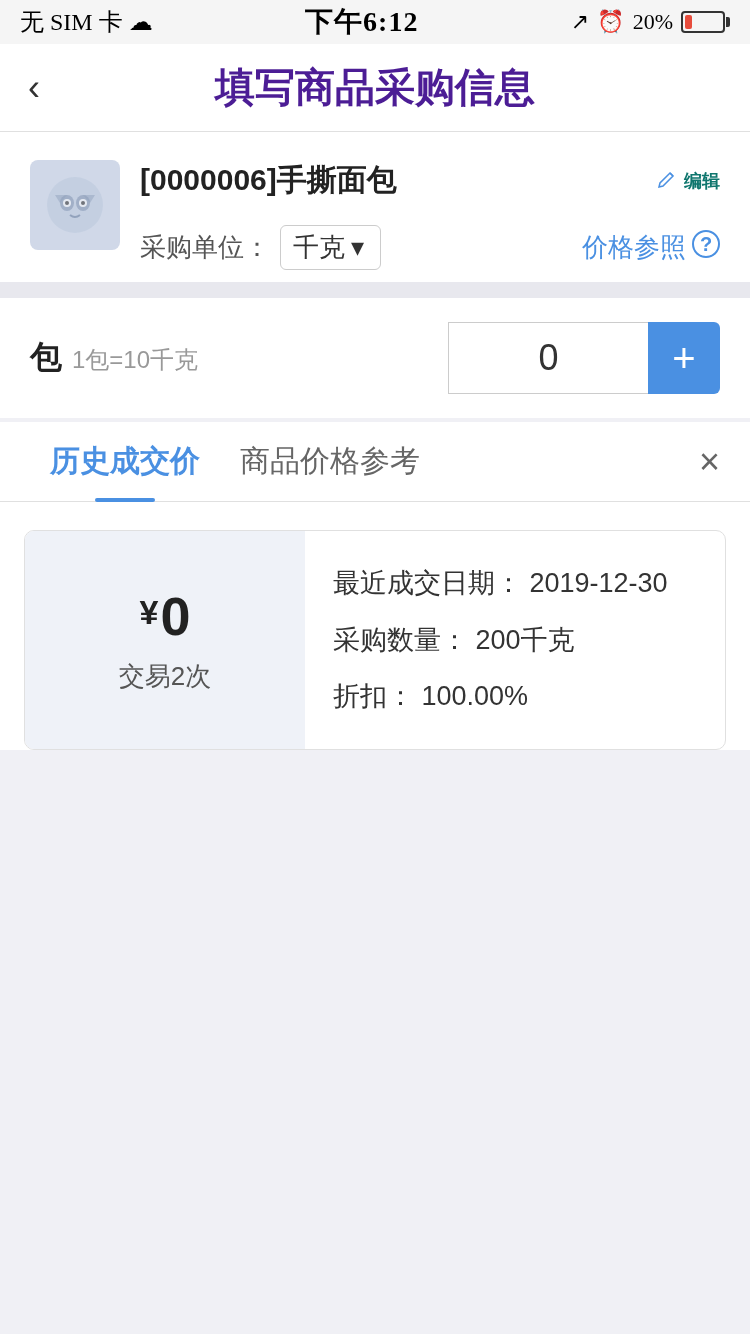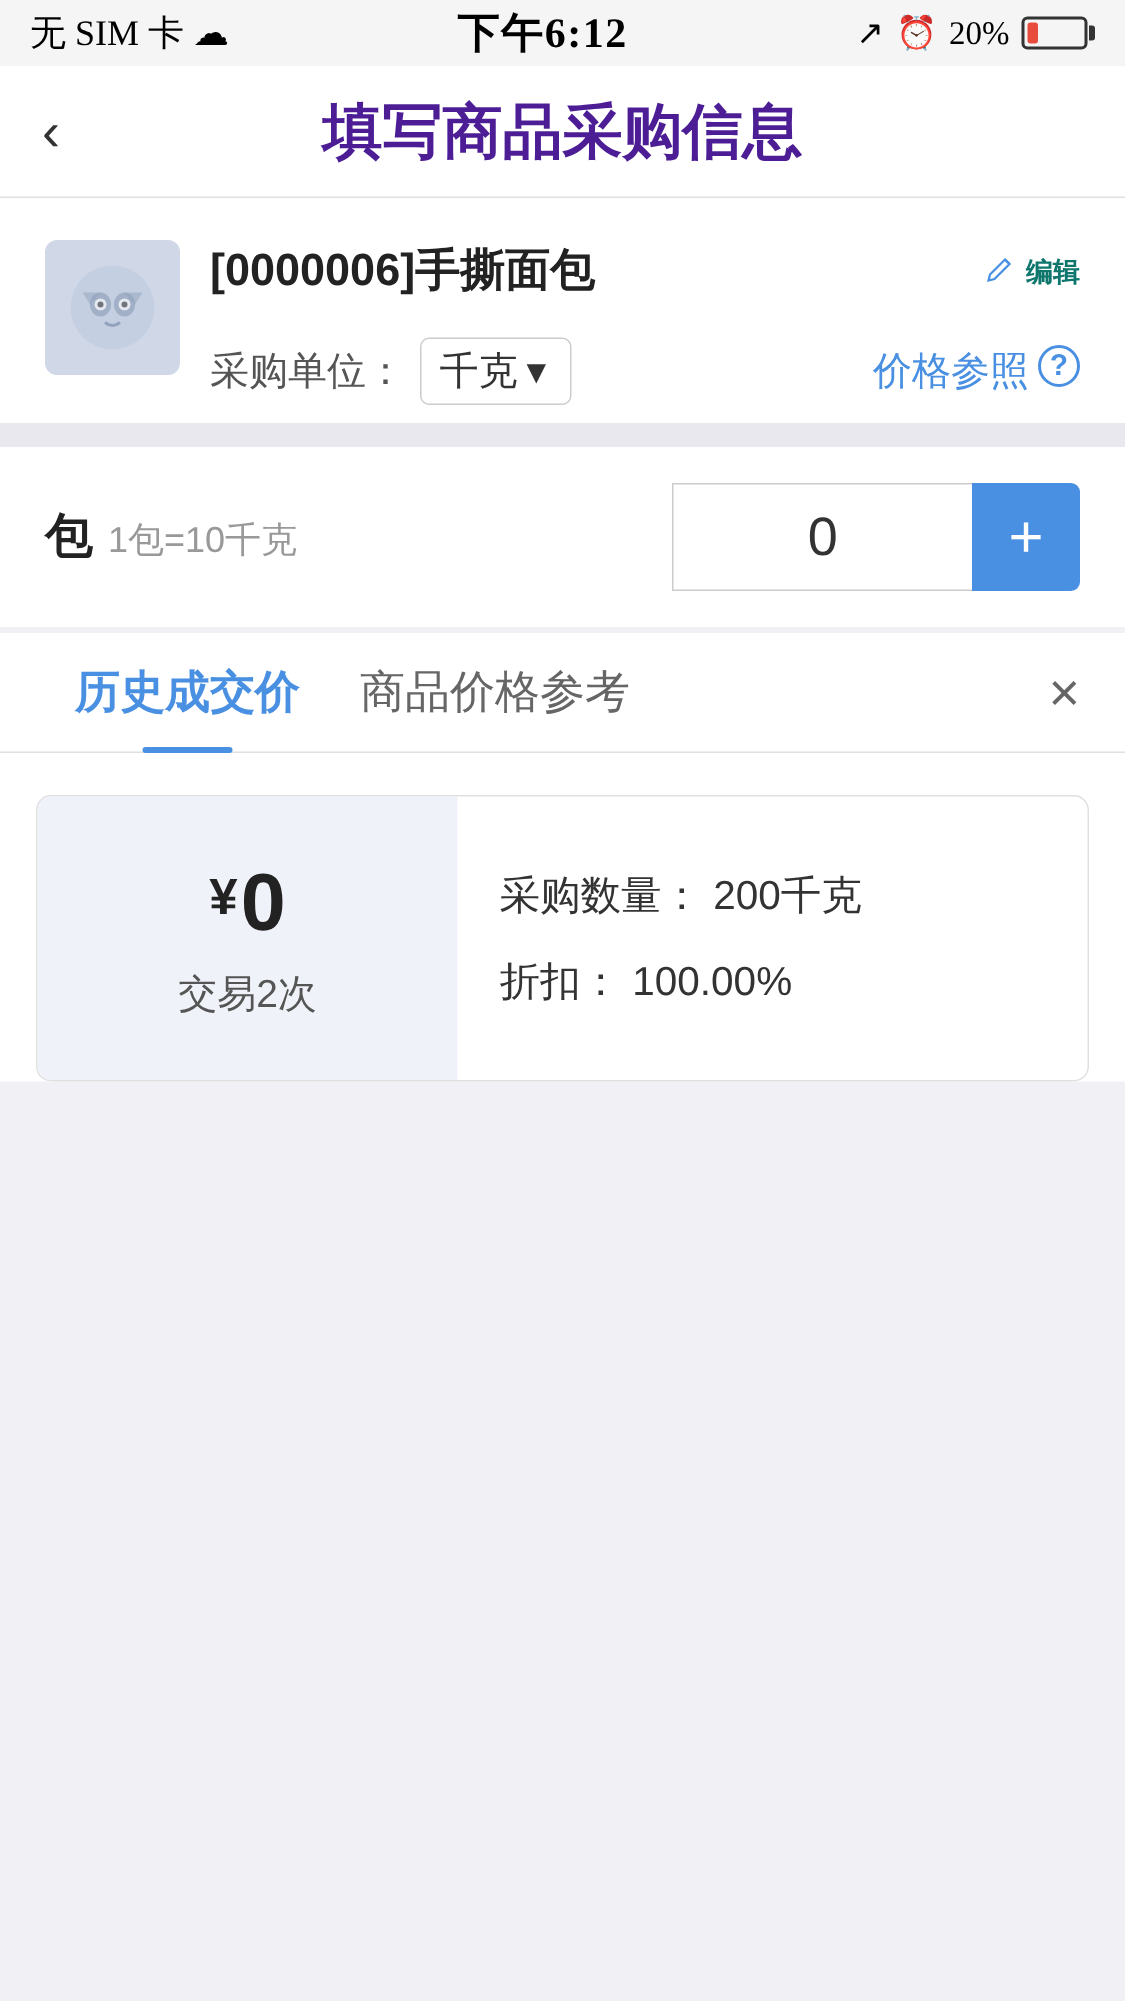--- a/index.html
+++ b/index.html
@@ -448,20 +448,24 @@
   <div class="history-card">
     <div class="history-left">
       <div class="history-price">
         <span class="history-price-symbol">¥</span>
         <span>0</span>
       </div>
       <div class="history-trade-count">交易2次</div>
     </div>
     <div class="history-right">
       <div class="history-detail-row">
+        <span>最近成交日期：</span>
+        <span>2019-12-30</span>
+      </div>
+      <div class="history-detail-row">
         <span>采购数量：</span>
         <span>200千克</span>
       </div>
       <div class="history-detail-row">
         <span>折扣：</span>
         <span>100.00%</span>
       </div>
     </div>
   </div>
 </div>

